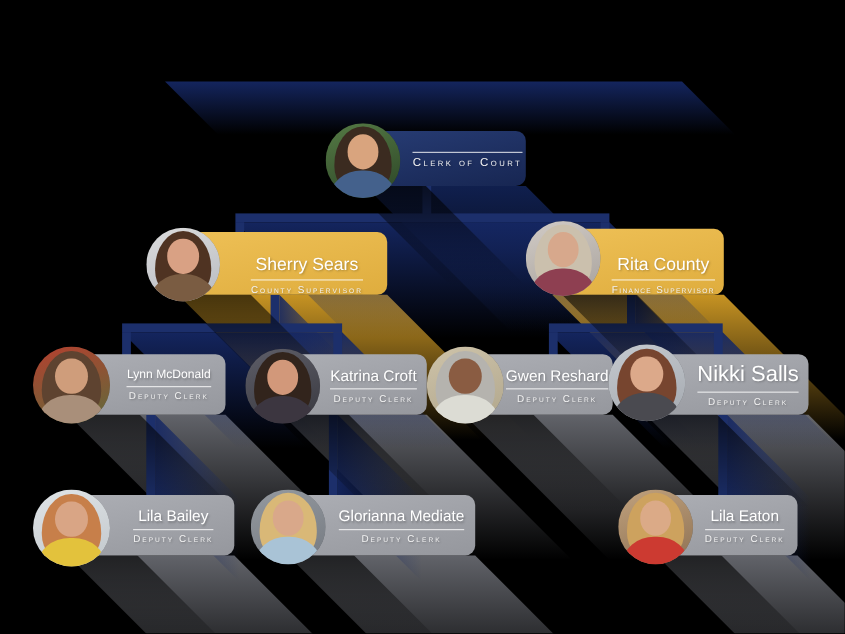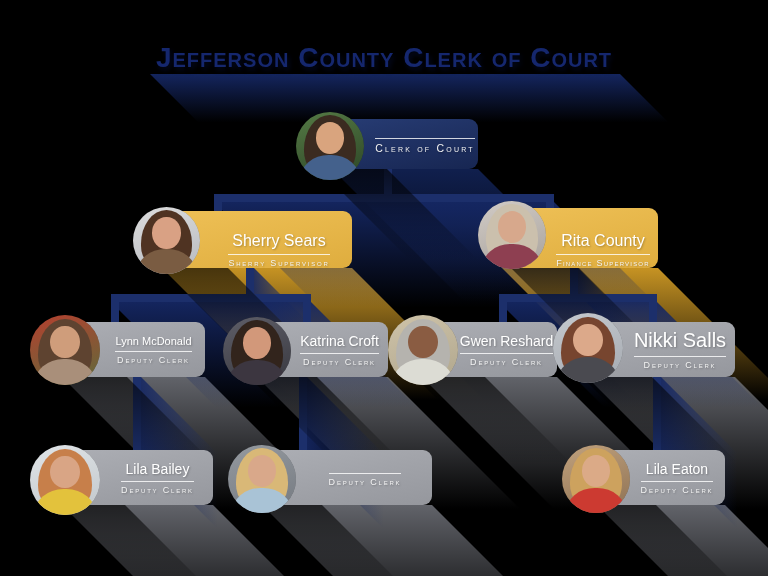--- a/index.html
+++ b/index.html
@@ -99,21 +99,20 @@
 
   <div class="conn" style="left:570px;top:268px;width:8px;height:27px"></div>
   <div class="conn" style="left:499px;top:294px;width:158px;height:8px"></div>
   <div class="conn" style="left:499px;top:302px;width:8px;height:22px"></div>
   <div class="conn" style="left:649px;top:302px;width:8px;height:22px"></div>
 
   <div class="conn" style="left:133px;top:377px;width:8px;height:74px"></div>
   <div class="conn" style="left:299px;top:377px;width:8px;height:74px"></div>
   <div class="conn" style="left:653px;top:377px;width:8px;height:74px"></div>
 
-  <div class="title">Jefferson County Clerk of Court</div>
 
   <div>
     <div class="bar navy lg" style="left:332px;top:119px;width:146px;height:50px;padding-left:40px">
       <div class="txt">
         <div class="divider"></div>
         <div class="role">Clerk of Court</div>
       </div>
     </div>
     <div class="avatar-pos" style="left:296px;top:112px;width:68px;height:68px">
       <div class="avatar" style="--bg1:#557a45;--bg2:#2c4526;--hair:#3b2b20;--skin:#d9a47e;--shirt:#44618c">
@@ -122,21 +121,21 @@
         <span class="head"></span>
       </div>
     </div>
   </div>
 
   <div>
     <div class="bar gold" style="left:162px;top:211px;width:190px;height:57px;padding-left:44px">
       <div class="txt">
         <div class="name">Sherry Sears</div>
         <div class="divider"></div>
-        <div class="role">Sherry Supervisor</div>
+        <div class="role">County Supervisor</div>
       </div>
     </div>
     <div class="avatar-pos" style="left:133px;top:207px;width:67px;height:67px">
       <div class="avatar" style="--bg1:#dcdcdc;--bg2:#b7bac0;--hair:#4f3322;--skin:#d9a184;--shirt:#7a5c42">
         <span class="hair"></span>
         <span class="torso"></span>
         <span class="head"></span>
       </div>
     </div>
   </div>
@@ -239,20 +238,21 @@
         <span class="hair"></span>
         <span class="torso"></span>
         <span class="head"></span>
       </div>
     </div>
   </div>
 
   <div>
     <div class="bar gray" style="left:262px;top:450px;width:170px;height:55px;padding-left:36px">
       <div class="txt">
+        <div class="name" style="font-size:14px">Glorianna Mediate</div>
         <div class="divider"></div>
         <div class="role">Deputy Clerk</div>
       </div>
     </div>
     <div class="avatar-pos" style="left:228px;top:445px;width:68px;height:68px">
       <div class="avatar" style="--bg1:#94999f;--bg2:#757a81;--hair:#d9b877;--skin:#d9a88a;--shirt:#a9c3d6">
         <span class="hair"></span>
         <span class="torso"></span>
         <span class="head"></span>
       </div>

